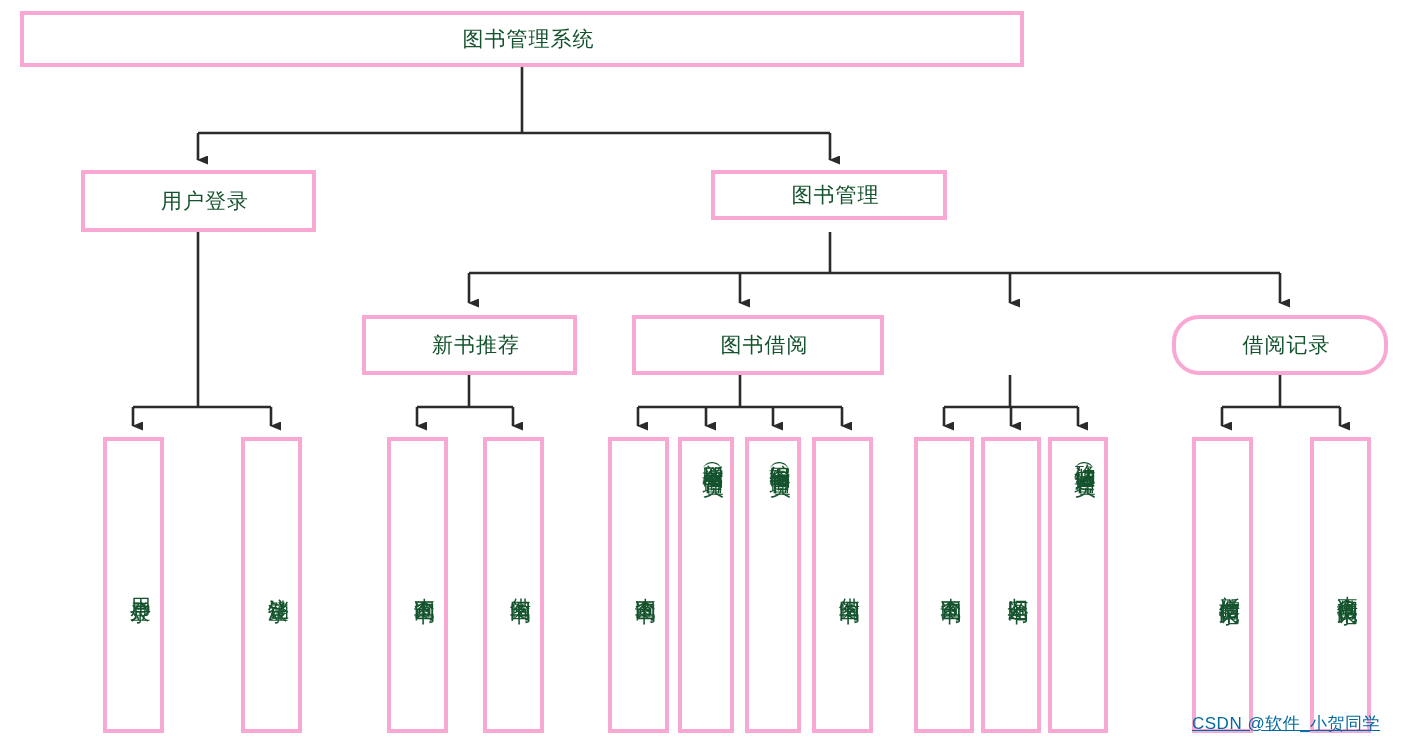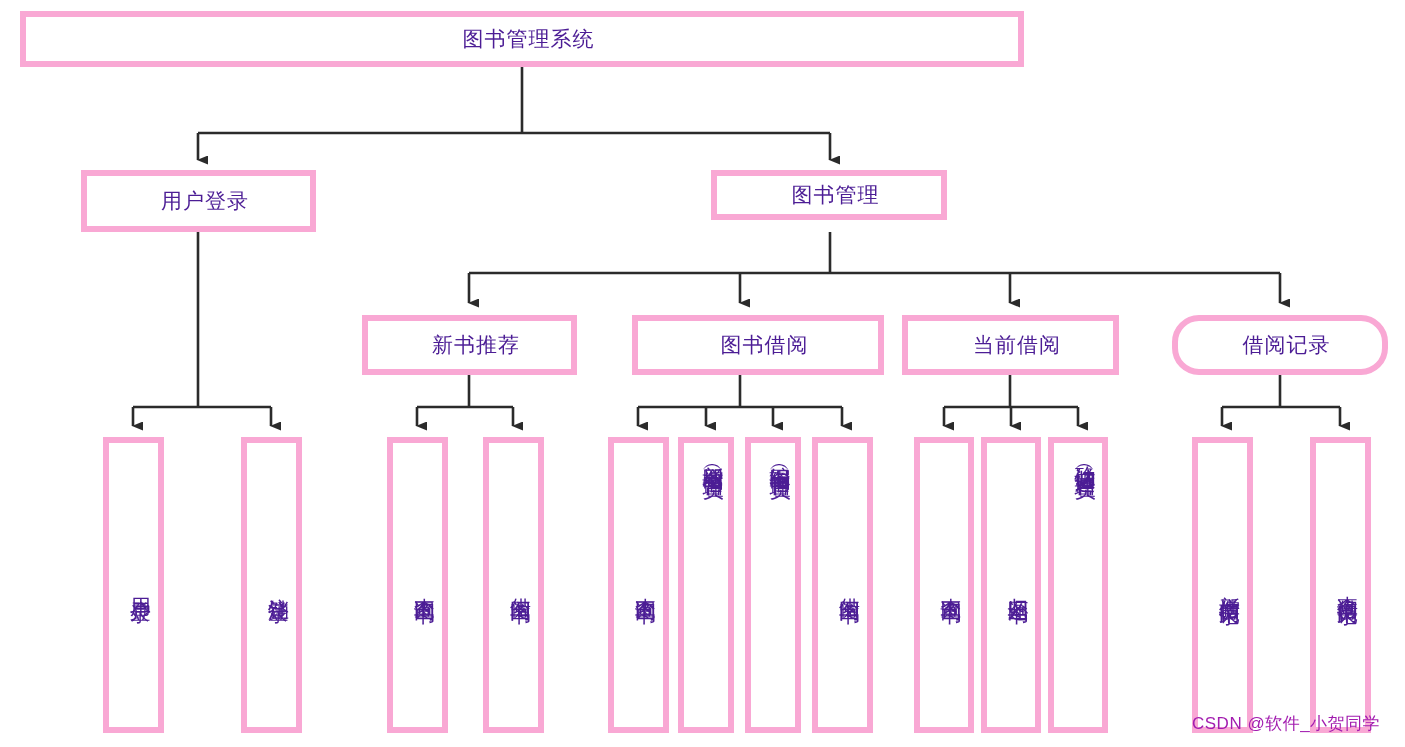--- a/index.html
+++ b/index.html
@@ -24,25 +24,25 @@
     left: 0;
     top: 0;
     width: 1405px;
     height: 747px;
     pointer-events: none;
   }
   .node {
     position: absolute;
     box-sizing: border-box;
     background: #ffffff;
-    border: 6px solid #f9a8d4;
+    border: 4px solid #f9a8d4;
     display: flex;
     align-items: center;
     justify-content: center;
-    color: #4c1d95;
+    color: #14532d;
     padding-left: 13px;
   }
   .node-h .node-label {
     font-size: 21px;
     line-height: 1.2;
     letter-spacing: 1px;
     white-space: nowrap;
   }
   .node-v {
     align-items: flex-start;
@@ -58,23 +58,24 @@
   }
   .node-v.center-v {
     align-items: center;
     padding-top: 0;
   }
   .watermark {
     position: absolute;
     left: 1192px;
     top: 712px;
     font-size: 17px;
-    color: #a21caf;
+    color: #0369a1;
     white-space: nowrap;
     letter-spacing: 0.5px;
+    text-decoration: underline;
   }
 </style>
 </head>
 <body>
 
 <div id="diagram-root">
 
   <svg class="connectors" viewBox="0 0 1405 747" xmlns="http://www.w3.org/2000/svg">
     <defs>
       <marker id="arrowhead" markerWidth="9" markerHeight="11" refX="4.5" refY="10" orient="auto" markerUnits="userSpaceOnUse">
@@ -135,23 +136,20 @@
   <div class="node node-h" style="left:711px; top:170px; width:236px; height:50px;">
     <span class="node-label">图书管理</span>
   </div>
 
   <div class="node node-h" style="left:362px; top:315px; width:215px; height:60px;">
     <span class="node-label">新书推荐</span>
   </div>
   <div class="node node-h" style="left:632px; top:315px; width:252px; height:60px;">
     <span class="node-label">图书借阅</span>
   </div>
-  <div class="node node-h" style="left:902px; top:315px; width:217px; height:60px;">
-    <span class="node-label">当前借阅</span>
-  </div>
   <div class="node node-h" style="left:1172px; top:315px; width:216px; height:60px;border-radius:27px;">
     <span class="node-label">借阅记录</span>
   </div>
 
   <div class="node node-v center-v" style="left:103px; top:437px; width:61px; height:296px;">
     <span class="node-label">用户登录</span>
   </div>
   <div class="node node-v center-v" style="left:241px; top:437px; width:61px; height:296px;">
     <span class="node-label">注销登录</span>
   </div>

